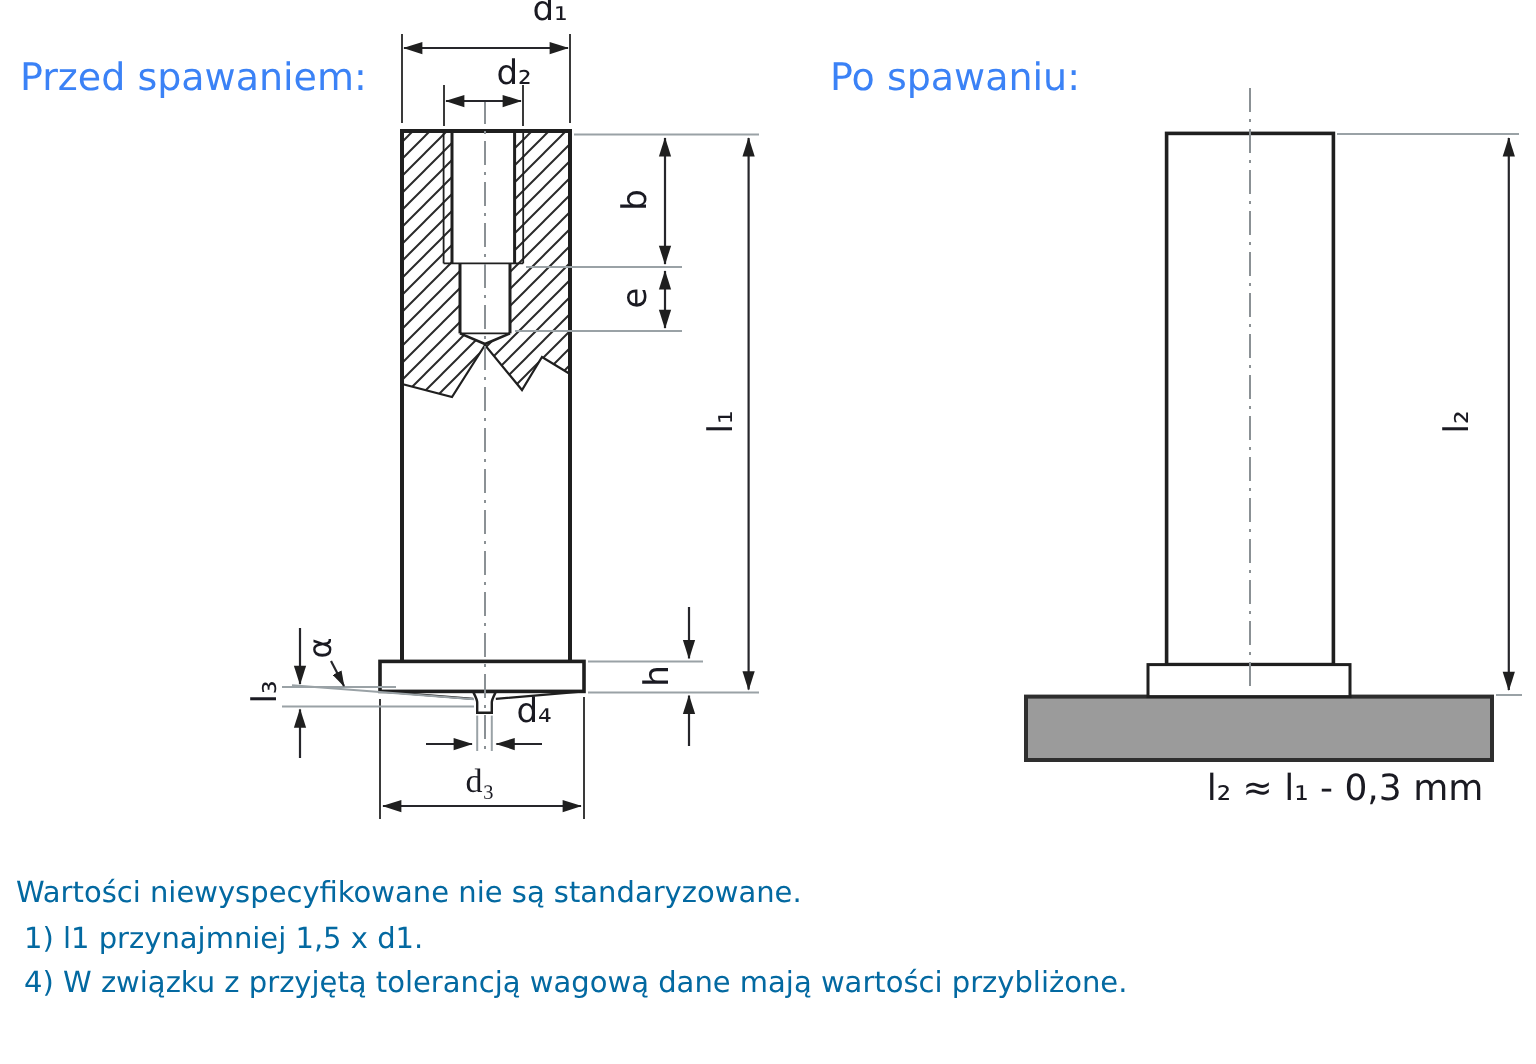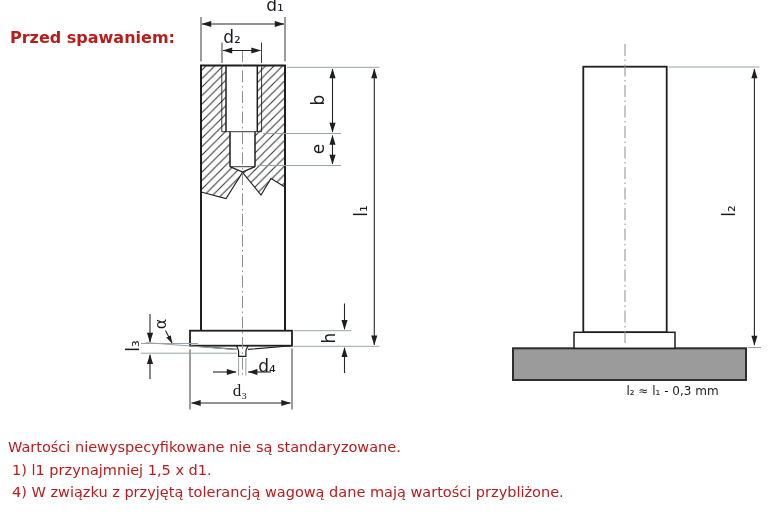--- a/index.html
+++ b/index.html
@@ -1,27 +1,27 @@
 <!DOCTYPE html>
 <html><head>
 <meta charset="utf-8">
 <style>
   html,body{margin:0;padding:0;background:#fff;}
   .canvas{position:relative;width:768px;height:532px;background:#ffffff;
           font-family:"DejaVu Sans",sans-serif;overflow:hidden;color:#1a1a22;}
   svg.drawing{position:absolute;left:0;top:0;}
-  .heading{position:absolute;font-size:16px;white-space:nowrap;color:#b91c1c;font-weight:bold;}
+  .heading{position:absolute;font-size:19px;white-space:nowrap;color:#3b82f6;}
   .dim-label{position:absolute;font-size:17px;white-space:nowrap;color:#1a1a22;
              transform:translate(-50%,-50%);}
   .dim-label.rot{transform:translate(-50%,-50%) rotate(-90deg);}
   .dim-label.small{font-size:16px;}
   .formula{position:absolute;left:580px;top:384px;width:185px;text-align:center;
-           font-size:12px;white-space:nowrap;color:#1a1a22;}
+           font-size:18px;white-space:nowrap;color:#1a1a22;}
   .notes{position:absolute;left:8px;top:436px;font-size:14.5px;line-height:22.5px;
-         white-space:nowrap;color:#b91c1c;}
+         white-space:nowrap;color:#0369a1;}
   .note.indent{padding-left:4px;}
   
   .ln{stroke:#1f1f1f;fill:none;}
   .dim{stroke:#26262b;stroke-width:1.1;fill:none;}
   .ext{stroke:#3a3a3a;stroke-width:1;fill:none;}
   .gext{stroke:#9aa2a6;stroke-width:1;fill:none;}
   .cl{stroke:#8b9195;stroke-width:1;fill:none;stroke-dasharray:12 3.5 1.5 3.5;}
   .white{fill:#ffffff;}
 </style>
 </head>
@@ -118,30 +118,31 @@
       <line class="cl" x1="625" y1="44" x2="625" y2="346"></line>
       <g class="gext">
         <line x1="668.5" y1="67" x2="759.5" y2="67"></line>
         <line x1="748" y1="347.5" x2="761" y2="347.5"></line>
       </g>
       <line class="dim" x1="754.4" y1="69" x2="754.4" y2="345" marker-start="url(#arr)" marker-end="url(#arr)"></line>
     </g>
   </svg>
 
   <div class="heading" style="left:10px;top:28px;">Przed spawaniem:</div>
+  <div class="heading" style="left:415px;top:28px;">Po spawaniu:</div>
 
   <div class="dim-label" style="left:243px;top:5px;margin-left:32px;">d₁</div>
-  <div class="dim-label" style="left:232px;top:37px;">d₂</div>
+  <div class="dim-label" style="left:257px;top:37px;">d₂</div>
   <div class="dim-label rot" style="left:318px;top:100px;">b</div>
   <div class="dim-label rot" style="left:318px;top:149px;">e</div>
   <div class="dim-label rot" style="left:361px;top:211px;">l₁</div>
   <div class="dim-label rot" style="left:329px;top:338px;">h</div>
   <div class="dim-label rot small" style="left:160px;top:324px;">α</div>
   <div class="dim-label rot" style="left:133px;top:346px;">l₃</div>
-  <div class="dim-label" style="left:267px;top:366px;">d₄</div>
+  <div class="dim-label" style="left:267px;top:356px;">d₄</div>
   <div class="dim-label" style="left:240px;top:391px;font-family:Liberation Serif, serif;">d₃</div>
   <div class="dim-label rot" style="left:729px;top:211px;">l₂</div>
 
   <div class="formula">l₂ ≈ l₁ - 0,3 mm</div>
 
   <div class="notes">
     <div class="note">Wartości niewyspecyfikowane nie są standaryzowane.</div>
     <div class="note indent">1) l1 przynajmniej 1,5 x d1.</div>
     <div class="note indent">4) W związku z przyjętą tolerancją wagową dane mają wartości przybliżone.</div>
   </div>

